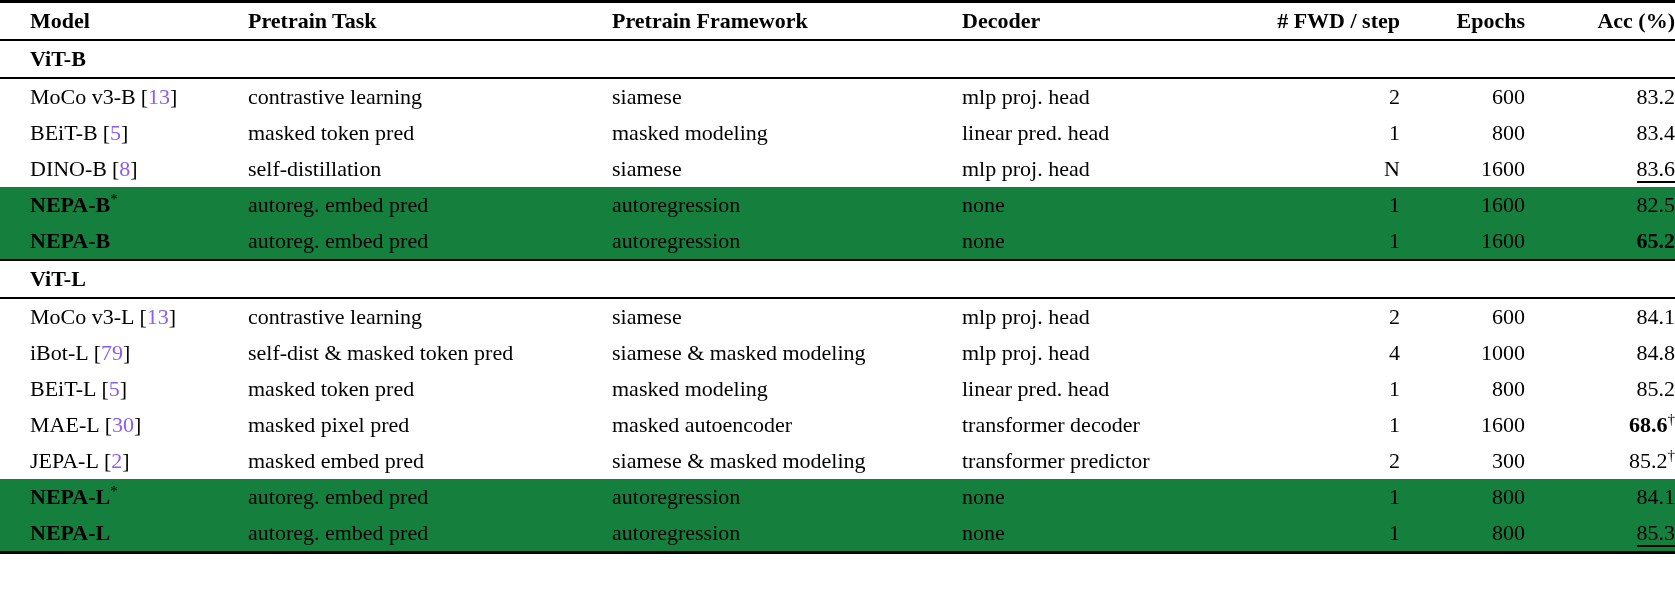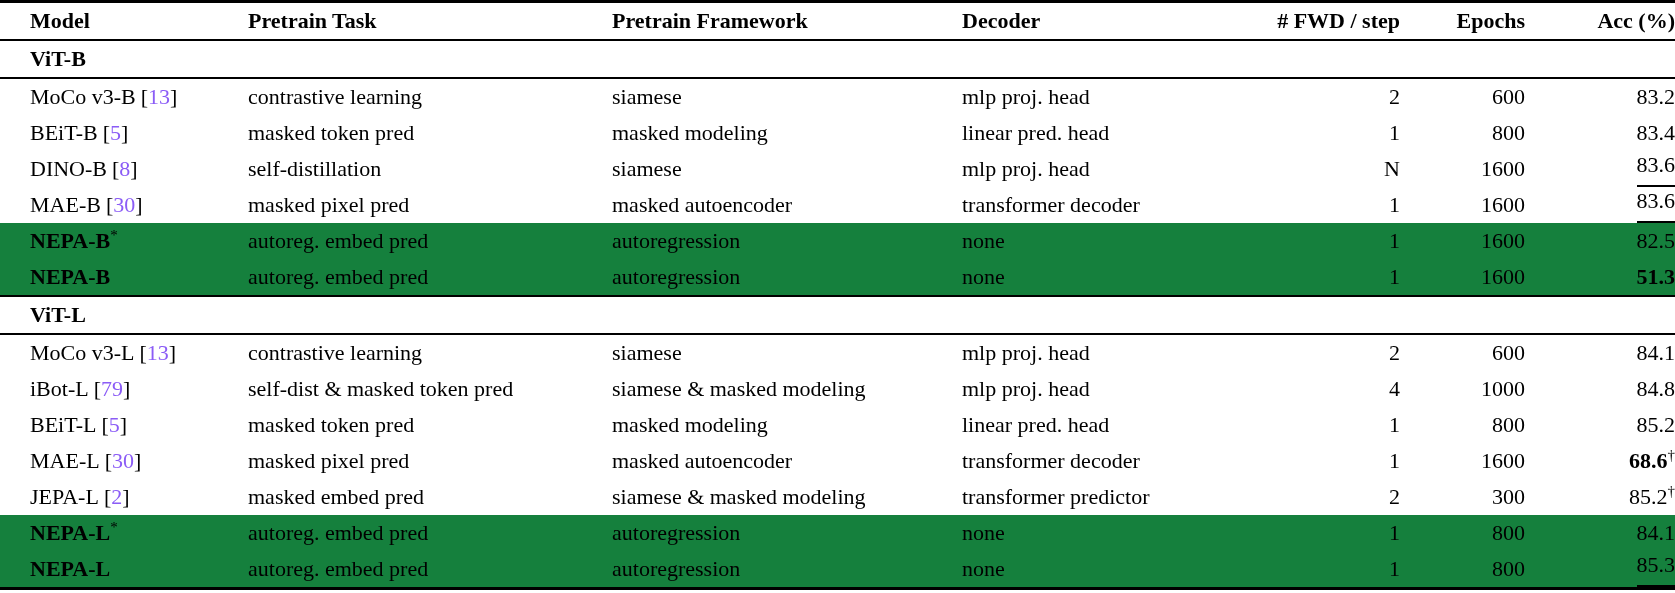--- a/index.html
+++ b/index.html
@@ -42,21 +42,21 @@
 
   .al { text-align: left; padding-left: 30px; }
   .ac { text-align: right; }
 
   tr.hl { background: #15803d; }
 
   .b { font-weight: bold; }
   .u {
     display: inline-block;
     border-bottom: 2px solid #000;
-    padding-bottom: 8px;
+    padding-bottom: 0px;
     line-height: 24px;
   }
   .cite { margin-left: 5px; cursor: pointer; }
   .cite .num { color: #8b5cf6; }
   .cite .bk { color: #000; }
   sup {
     font-size: 15px;
     vertical-align: super;
     line-height: 0;
   }
@@ -114,48 +114,39 @@
     <tr class="data">
       <td class="al"><span>DINO-B</span><span class="cite"><span class="bk">[</span><span class="num">8</span><span class="bk">]</span></span></td>
       <td class="al">self-distillation</td>
       <td class="al">siamese</td>
       <td class="al">mlp proj. head</td>
       <td class="ac">N</td>
       <td class="ac">1600</td>
       <td class="ac"><span class="u">83.6</span></td>
     </tr>
 
-    <tr class="data">
-      <td class="al"><span>MAE-B</span><span class="cite"><span class="bk">[</span><span class="num">30</span><span class="bk">]</span></span></td>
-      <td class="al">masked pixel pred</td>
-      <td class="al">masked autoencoder</td>
-      <td class="al">transformer decoder</td>
-      <td class="ac">1</td>
-      <td class="ac">1600</td>
-      <td class="ac"><span class="u">83.6</span></td>
-    </tr>
 
     <tr class="data hl">
       <td class="al"><span class="b">NEPA-B</span><sup>*</sup></td>
       <td class="al">autoreg. embed pred</td>
       <td class="al">autoregression</td>
       <td class="al">none</td>
       <td class="ac">1</td>
       <td class="ac">1600</td>
       <td class="ac">82.5</td>
     </tr>
 
     <tr class="data hl">
       <td class="al"><span class="b">NEPA-B</span></td>
       <td class="al">autoreg. embed pred</td>
       <td class="al">autoregression</td>
       <td class="al">none</td>
       <td class="ac">1</td>
       <td class="ac">1600</td>
-      <td class="ac"><span class="b">51.3</span></td>
+      <td class="ac"><span class="b">65.2</span></td>
     </tr>
 
     <tr class="section">
       <td class="al" colspan="7">ViT-L</td>
     </tr>
 
     <tr class="data">
       <td class="al"><span>MoCo v3-L</span><span class="cite"><span class="bk">[</span><span class="num">13</span><span class="bk">]</span></span></td>
       <td class="al">contrastive learning</td>
       <td class="al">siamese</td>

